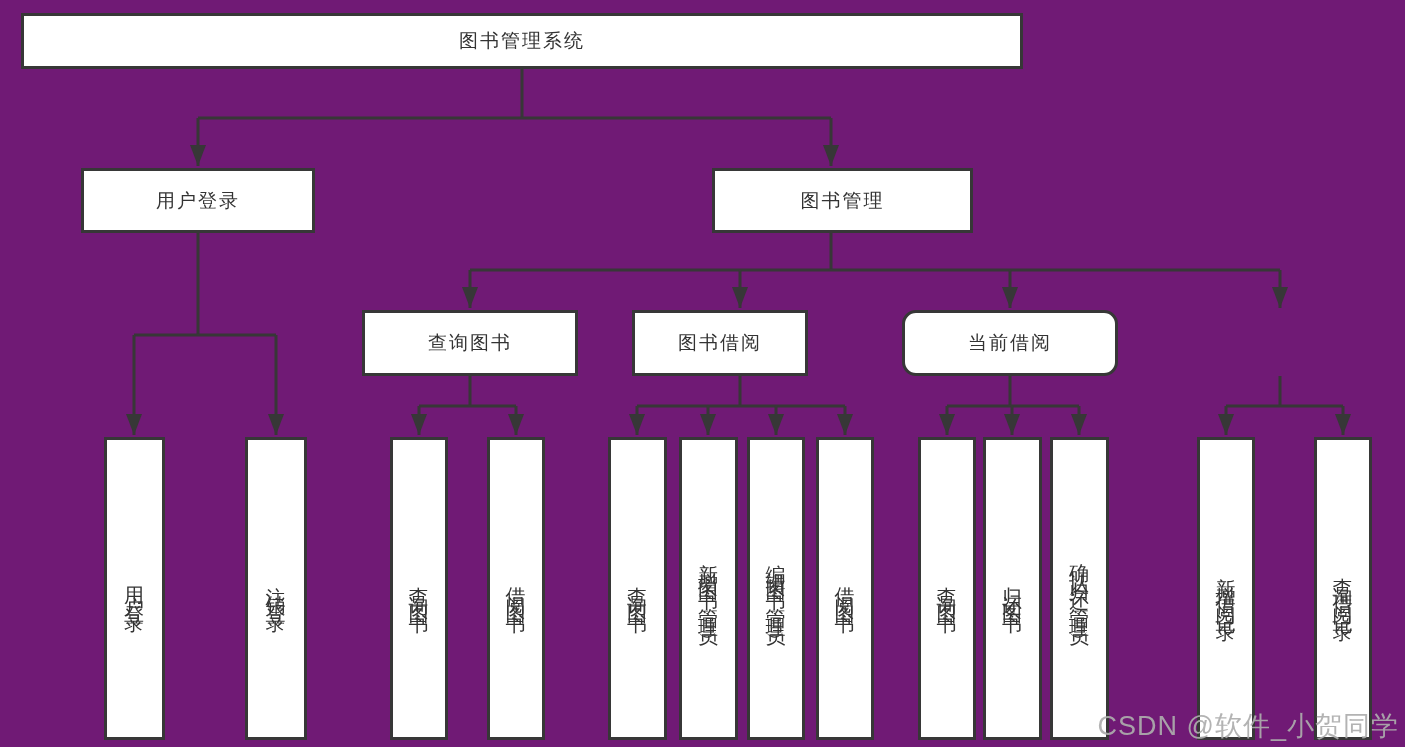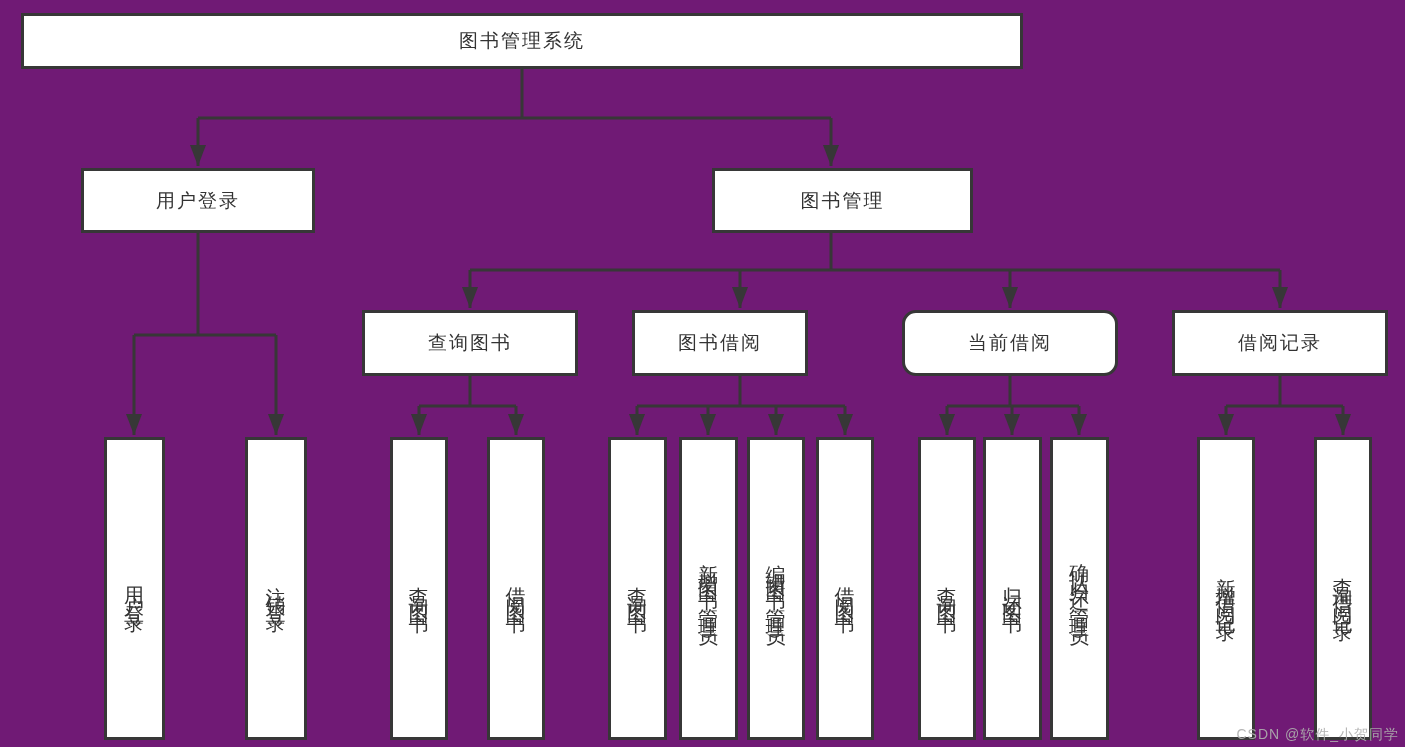--- a/index.html
+++ b/index.html
@@ -14,21 +14,21 @@
     display:flex;align-items:center;justify-content:center;
   }
   .h{font-size:19px;letter-spacing:2px;white-space:nowrap;}
   .leaf{top:437px;height:303px;}
   .vt{
     writing-mode:vertical-lr;text-orientation:mixed;
     font-size:20px;line-height:1;letter-spacing:9px;white-space:nowrap;
   }
   .watermark{
     position:absolute;right:6px;bottom:3px;z-index:3;
-    font-size:14px;letter-spacing:1px;color:rgba(172,172,172,0.92);white-space:nowrap;
+    font-size:27px;letter-spacing:1px;color:rgba(172,172,172,0.92);white-space:nowrap;
   }
 </style>
 </head>
 <body>
 
 <div class="canvas">
 
   <svg class="connectors" width="1405" height="747" aria-hidden="true">
     <defs>
       <marker id="arw" markerUnits="userSpaceOnUse" markerWidth="22" markerHeight="18" refX="21" refY="8" orient="auto">
@@ -80,21 +80,20 @@
   </svg>
 
   <div class="node h" style="left:21px;top:13px;width:1002px;height:56px;">图书管理系统</div>
 
   <div class="node h" style="left:81px;top:168px;width:234px;height:65px;">用户登录</div>
   <div class="node h" style="left:712px;top:168px;width:261px;height:65px;">图书管理</div>
 
   <div class="node h" style="left:362px;top:310px;width:216px;height:66px;">查询图书</div>
   <div class="node h" style="left:632px;top:310px;width:176px;height:66px;">图书借阅</div>
   <div class="node h" style="left:902px;top:310px;width:216px;height:66px;border-radius:14px;">当前借阅</div>
-  <div class="node h" style="left:1172px;top:310px;width:216px;height:66px;">借阅记录</div>
 
   <div class="node leaf" style="left:104px;width:61px;">
     <span class="vt">用户登录</span>
   </div>
   <div class="node leaf" style="left:245px;width:62px;">
     <span class="vt">注销登录</span>
   </div>
 
   <div class="node leaf" style="left:390px;width:58px;">
     <span class="vt">查询图书</span>

